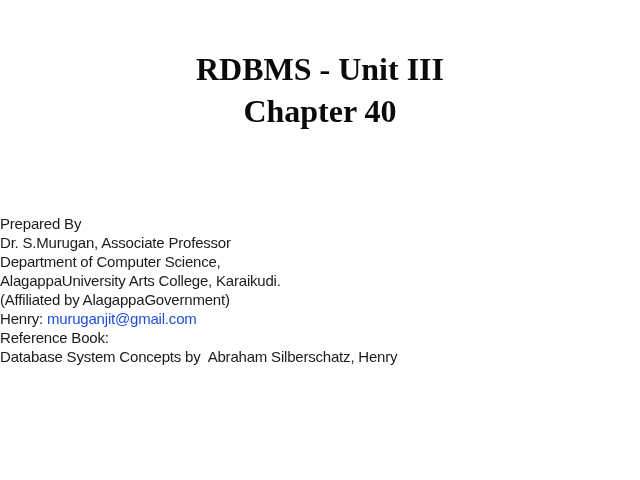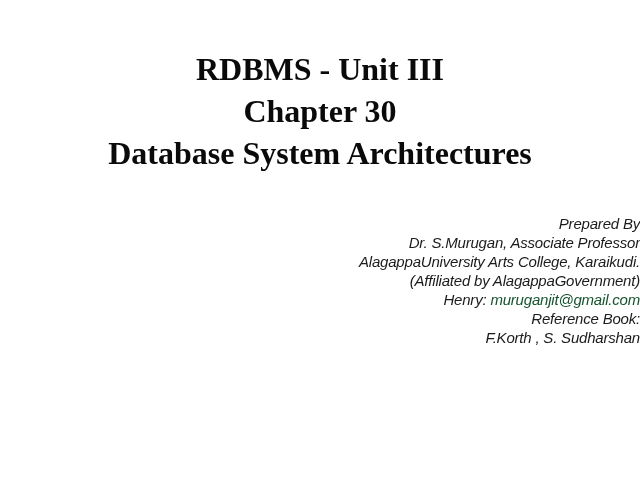--- a/index.html
+++ b/index.html
@@ -24,51 +24,50 @@
     font-weight: 700;
     font-size: 32px;
     line-height: 42px;
     color: #0a0a0a;
   }
   .subtitle-block {
     position: absolute;
     top: 214px;
     left: 0;
     width: 640px;
-    text-align: right;
+    text-align: left;
     font-family: "Liberation Sans", "DejaVu Sans", sans-serif;
     font-size: 15px;
     line-height: 19px;
     letter-spacing: -0.2px;
     color: #1b1b1b;
-    font-style: italic;
   }
   .subtitle-line {
     white-space: pre-wrap;
   }
   .email-link {
-    color: #14532d;
+    color: #1d4ed8;
     text-decoration: none;
     cursor: pointer;
   }
 </style>
 </head>
 <body>
 
 <div class="slide">
 
   <div class="title-block">
     <div>RDBMS - Unit III</div>
-    <div>Chapter 30</div>
-    <div>Database System Architectures</div>
+    <div>Chapter 40</div>
   </div>
 
   <div class="subtitle-block">
     <div class="subtitle-line">Prepared By</div>
     <div class="subtitle-line">Dr. S.Murugan, Associate Professor</div>
+    <div class="subtitle-line">Department of Computer Science,</div>
     <div class="subtitle-line">AlagappaUniversity Arts College, Karaikudi.</div>
     <div class="subtitle-line">(Affiliated by AlagappaGovernment)</div>
     <div class="subtitle-line"><span>Henry: </span><a class="email-link">muruganjit@gmail.com</a></div>
     <div class="subtitle-line">Reference Book:</div>
-    <div class="subtitle-line">F.Korth , S. Sudharshan</div>
+    <div class="subtitle-line">Database System Concepts by  Abraham Silberschatz, Henry</div>
   </div>
 
 </div>
 
 </body></html>

